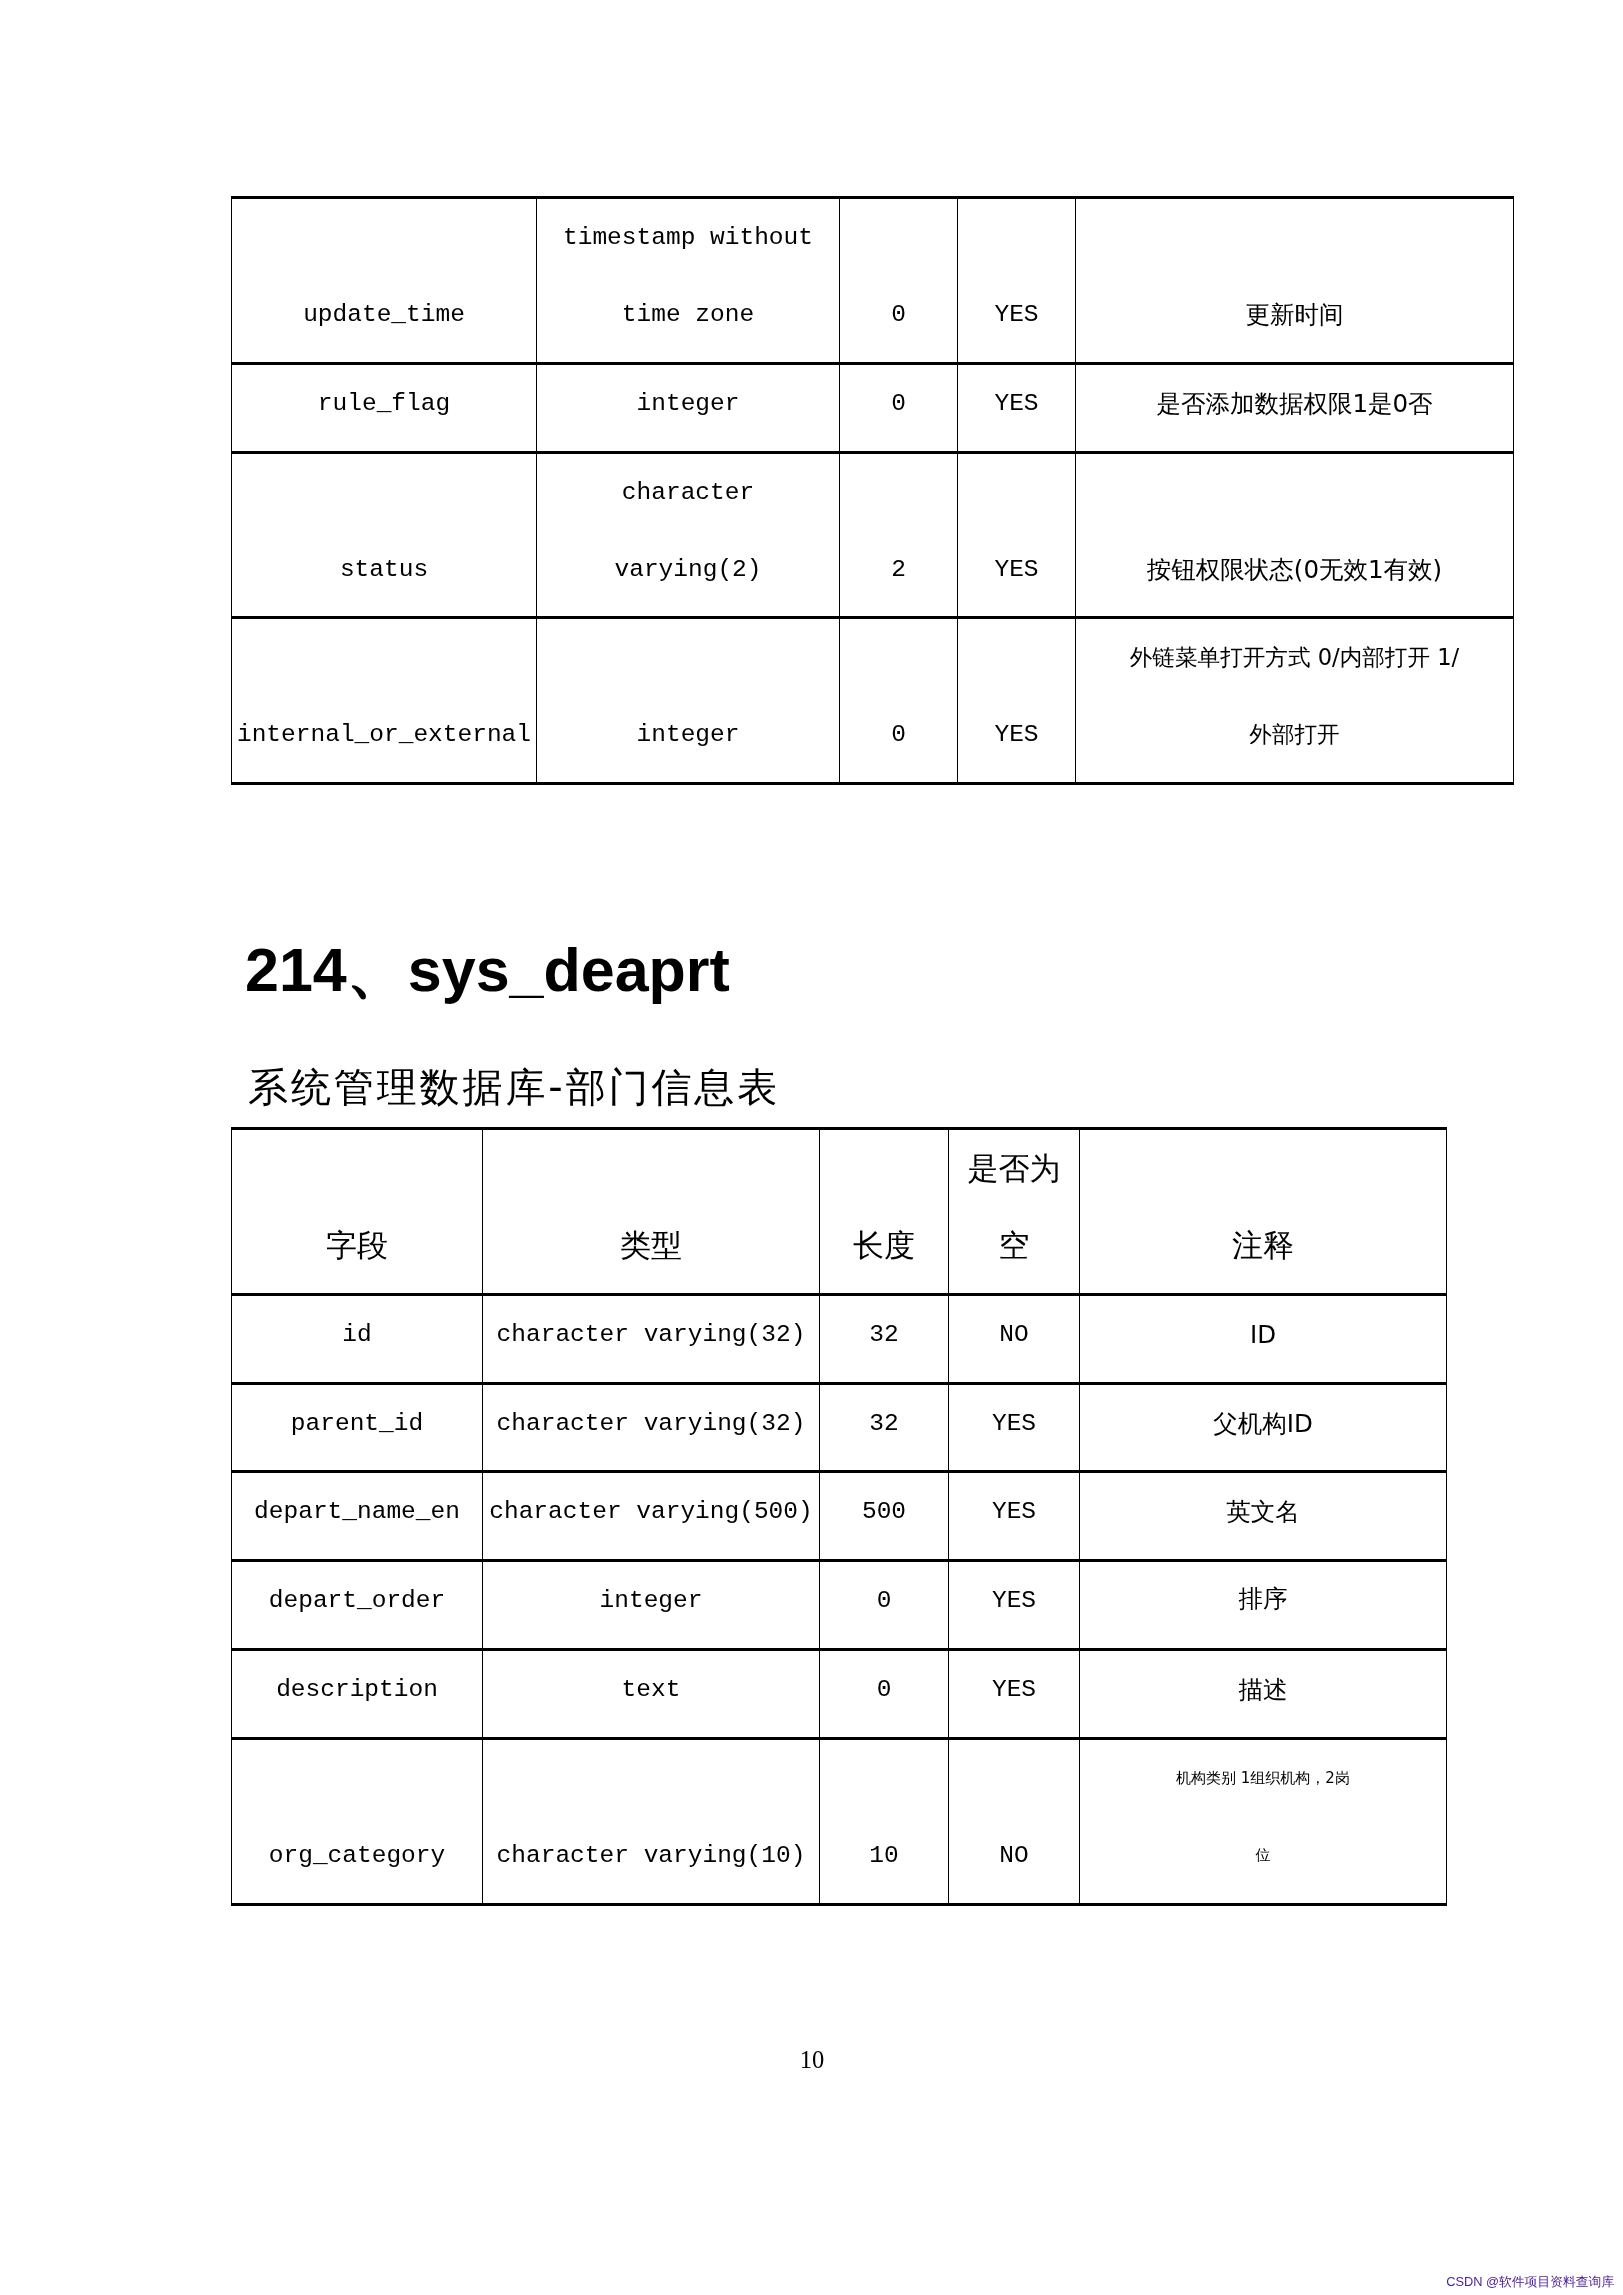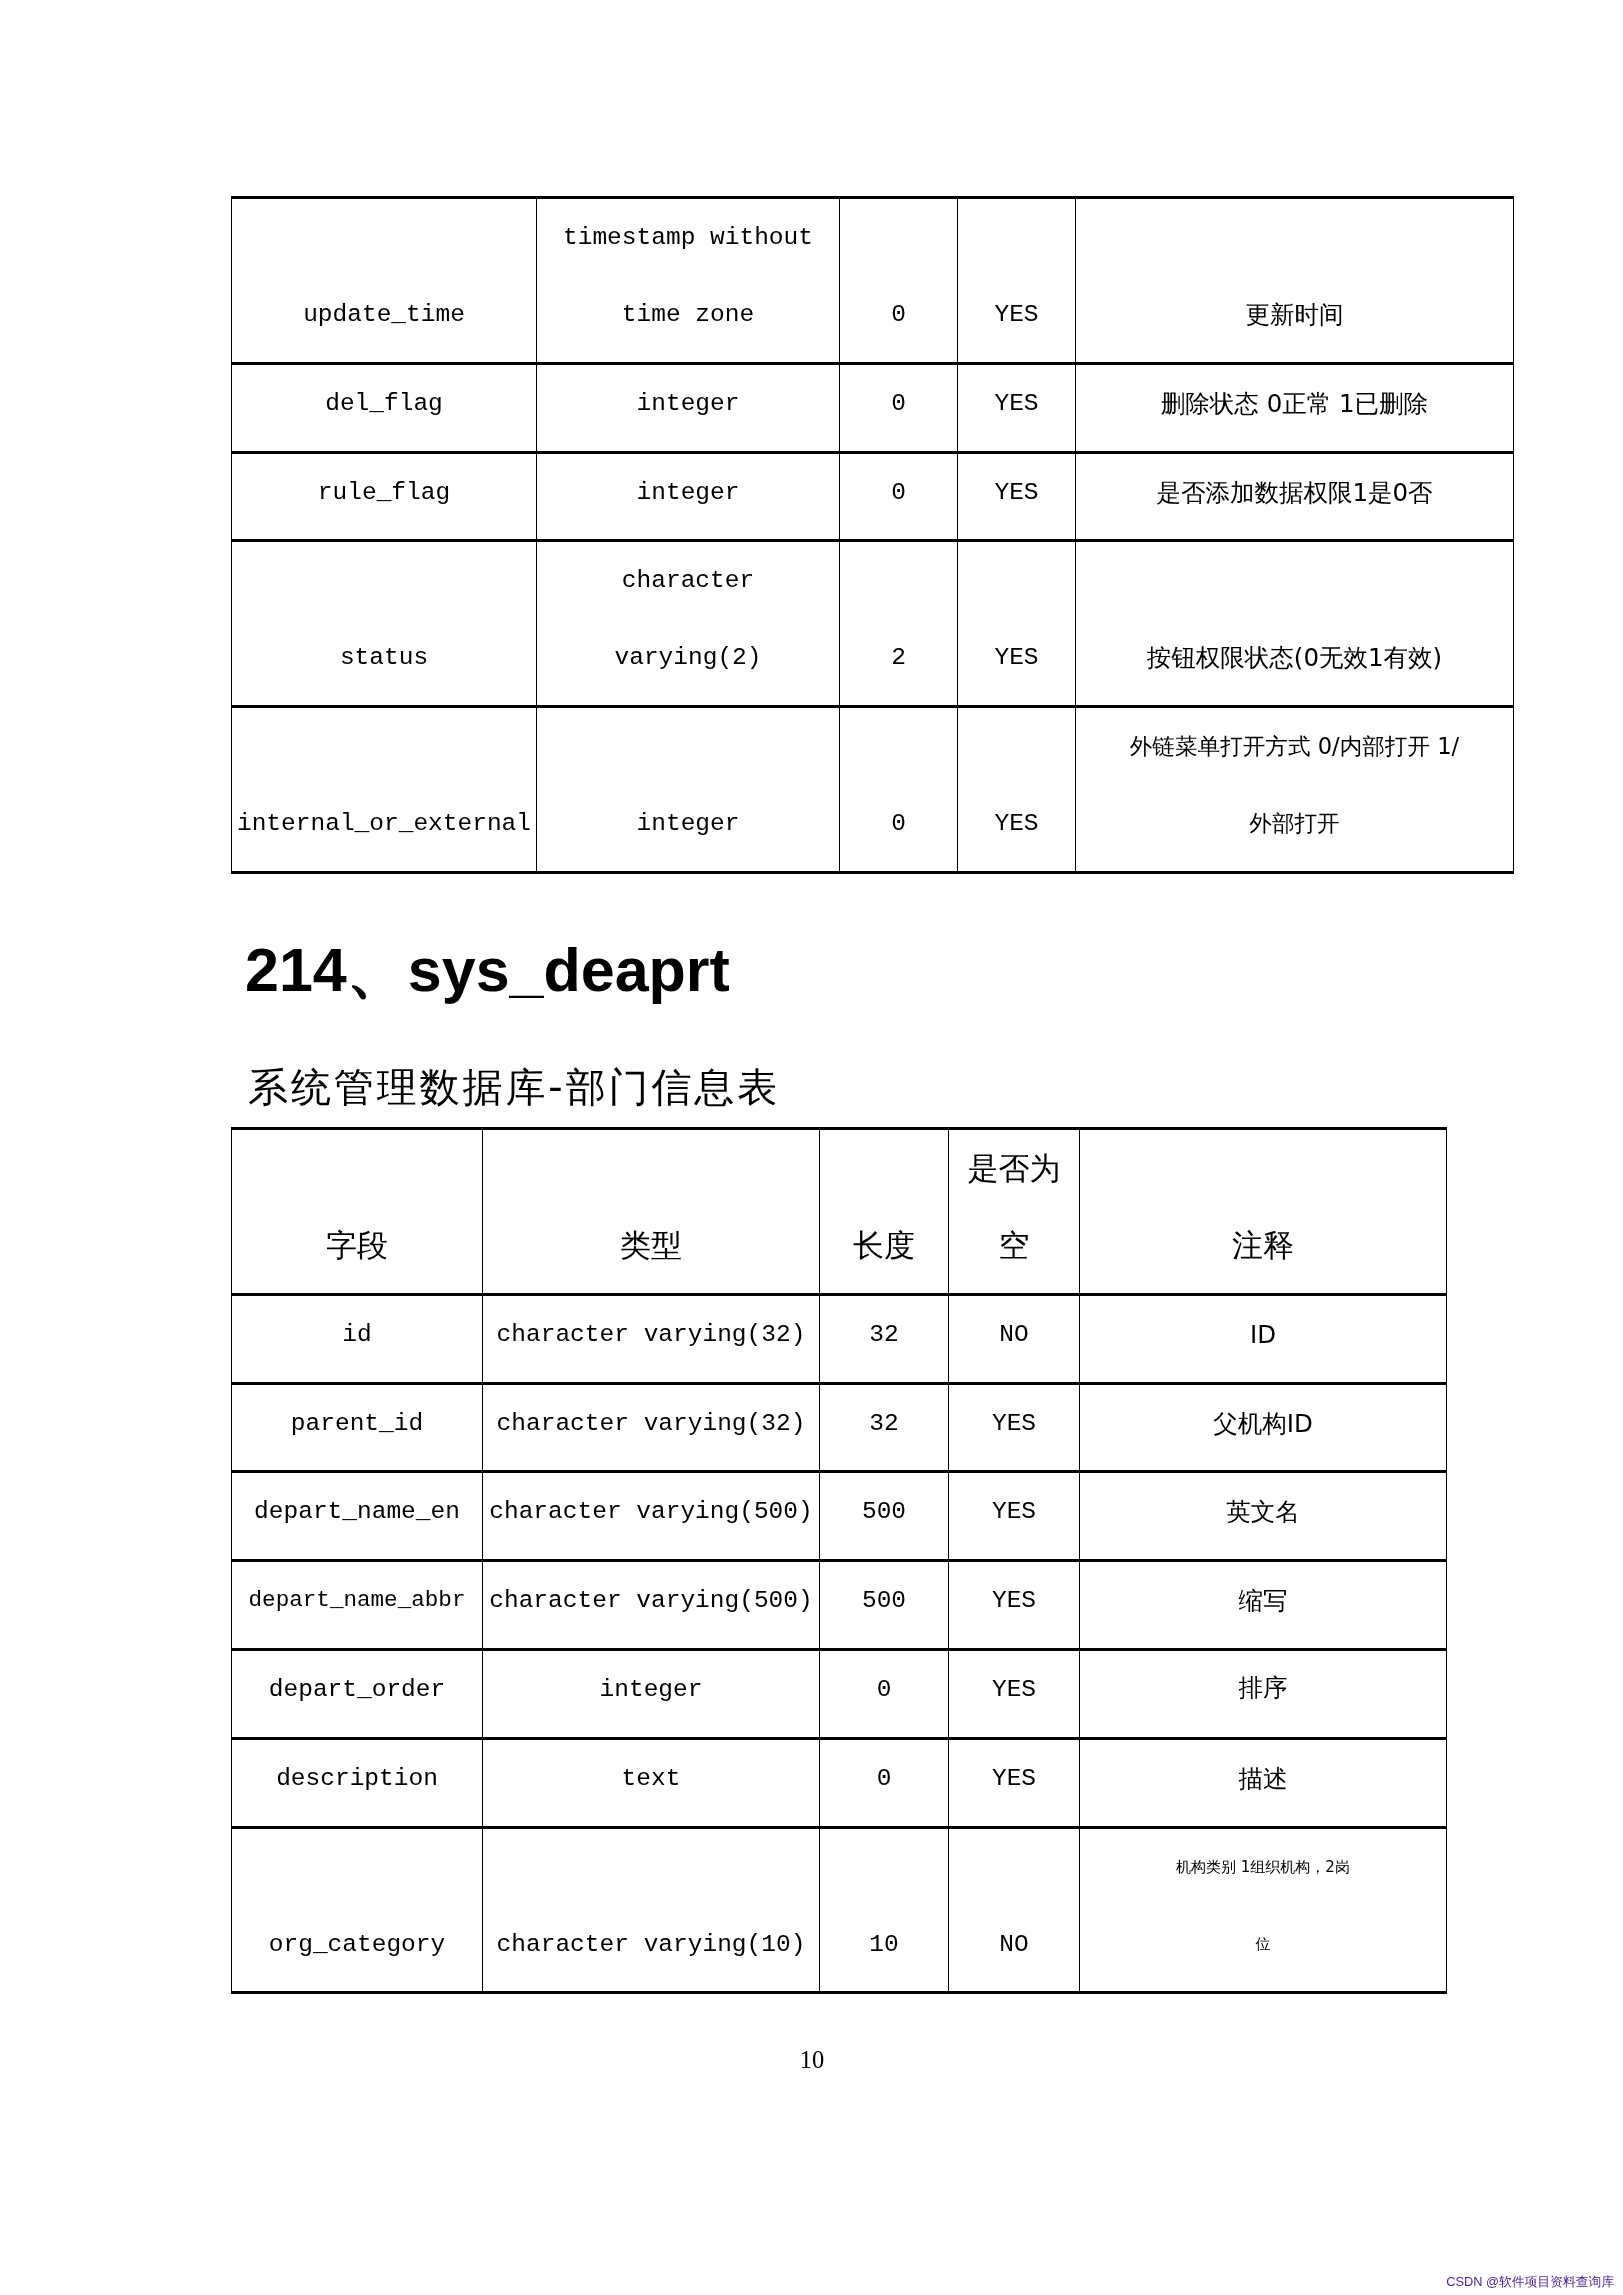--- a/index.html
+++ b/index.html
@@ -39,27 +39,20 @@
   <tbody>
     <tr style="height:154px">
       <td>update_time</td>
       <td class="multi">
           <span class="line">timestamp without</span>
           <span class="line">time zone</span>
         </td>
       <td>0</td>
       <td>YES</td>
       <td style="font-family:'DejaVu Sans',sans-serif">更新时间</td>
-    </tr>
-    <tr style="height:78px">
-      <td>del_flag</td>
-      <td>integer</td>
-      <td>0</td>
-      <td>YES</td>
-      <td style="font-family:'DejaVu Sans',sans-serif">删除状态 0正常 1已删除</td>
     </tr>
     <tr style="height:78px">
       <td>rule_flag</td>
       <td>integer</td>
       <td>0</td>
       <td>YES</td>
       <td style="font-family:'DejaVu Sans',sans-serif">是否添加数据权限1是0否</td>
     </tr>
     <tr style="height:155px">
       <td>status</td>
@@ -121,27 +114,20 @@
       <td style="font-family:'DejaVu Sans',sans-serif">父机构ID</td>
     </tr>
     <tr style="height:78px">
       <td>depart_name_en</td>
       <td>character varying(500)</td>
       <td>500</td>
       <td>YES</td>
       <td style="font-family:'DejaVu Sans',sans-serif">英文名</td>
     </tr>
     <tr style="height:78px">
-      <td style="font-size:22.6px">depart_name_abbr</td>
-      <td>character varying(500)</td>
-      <td>500</td>
-      <td>YES</td>
-      <td style="font-family:'DejaVu Sans',sans-serif">缩写</td>
-    </tr>
-    <tr style="height:78px">
       <td>depart_order</td>
       <td>integer</td>
       <td>0</td>
       <td>YES</td>
       <td style="font-family:Liberation Mono, monospace">排序</td>
     </tr>
     <tr style="height:78px">
       <td>description</td>
       <td>text</td>
       <td>0</td>

